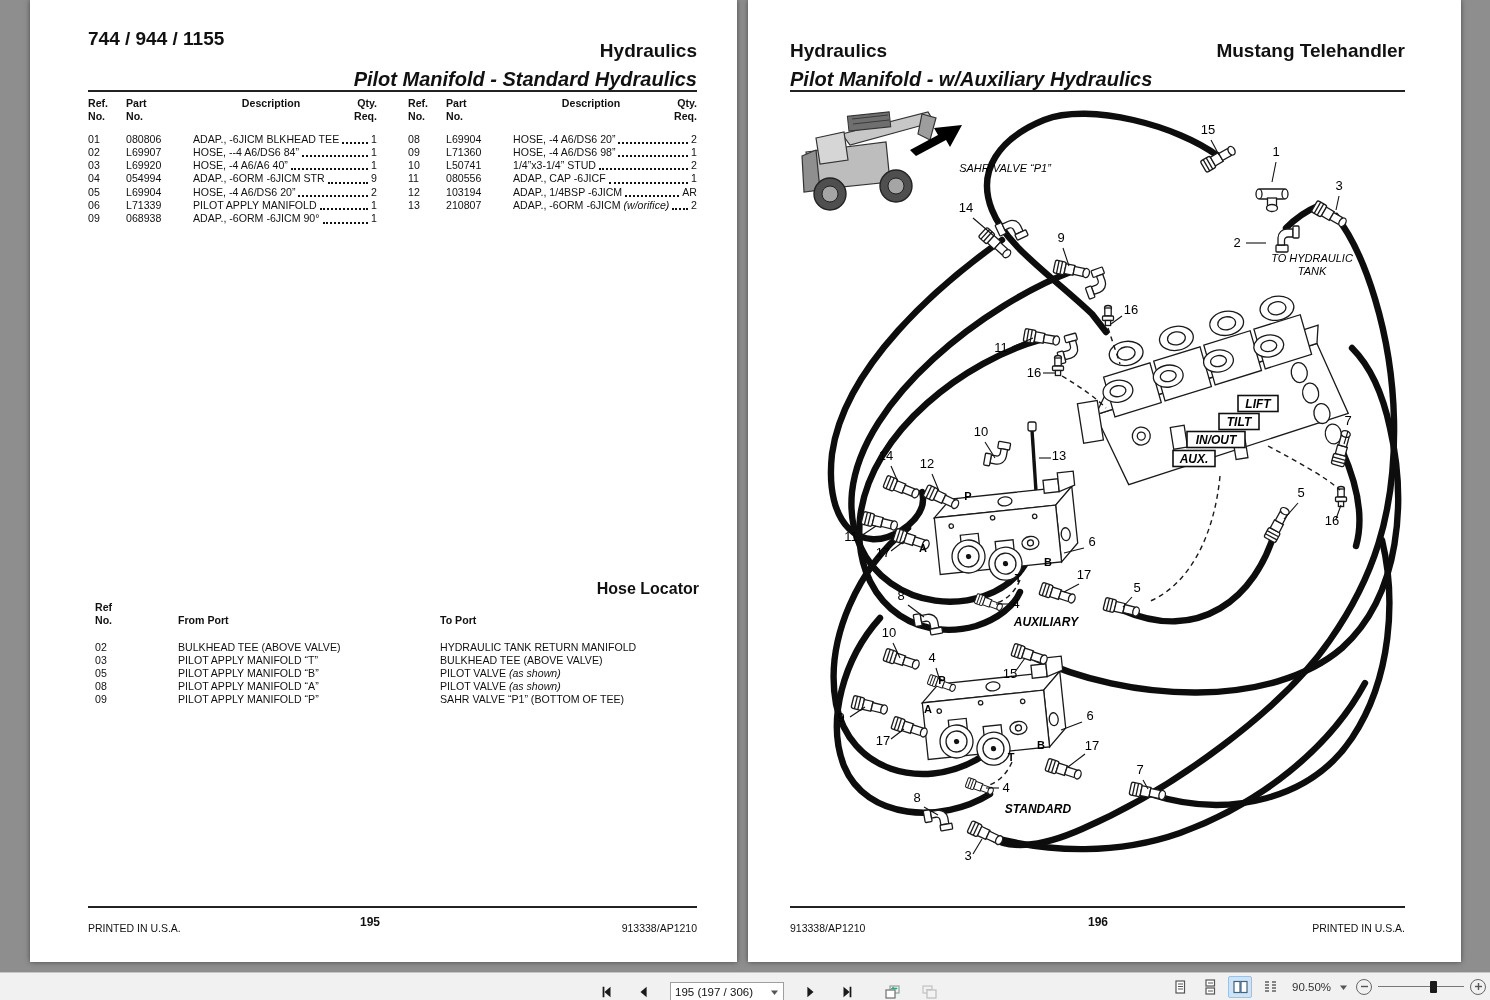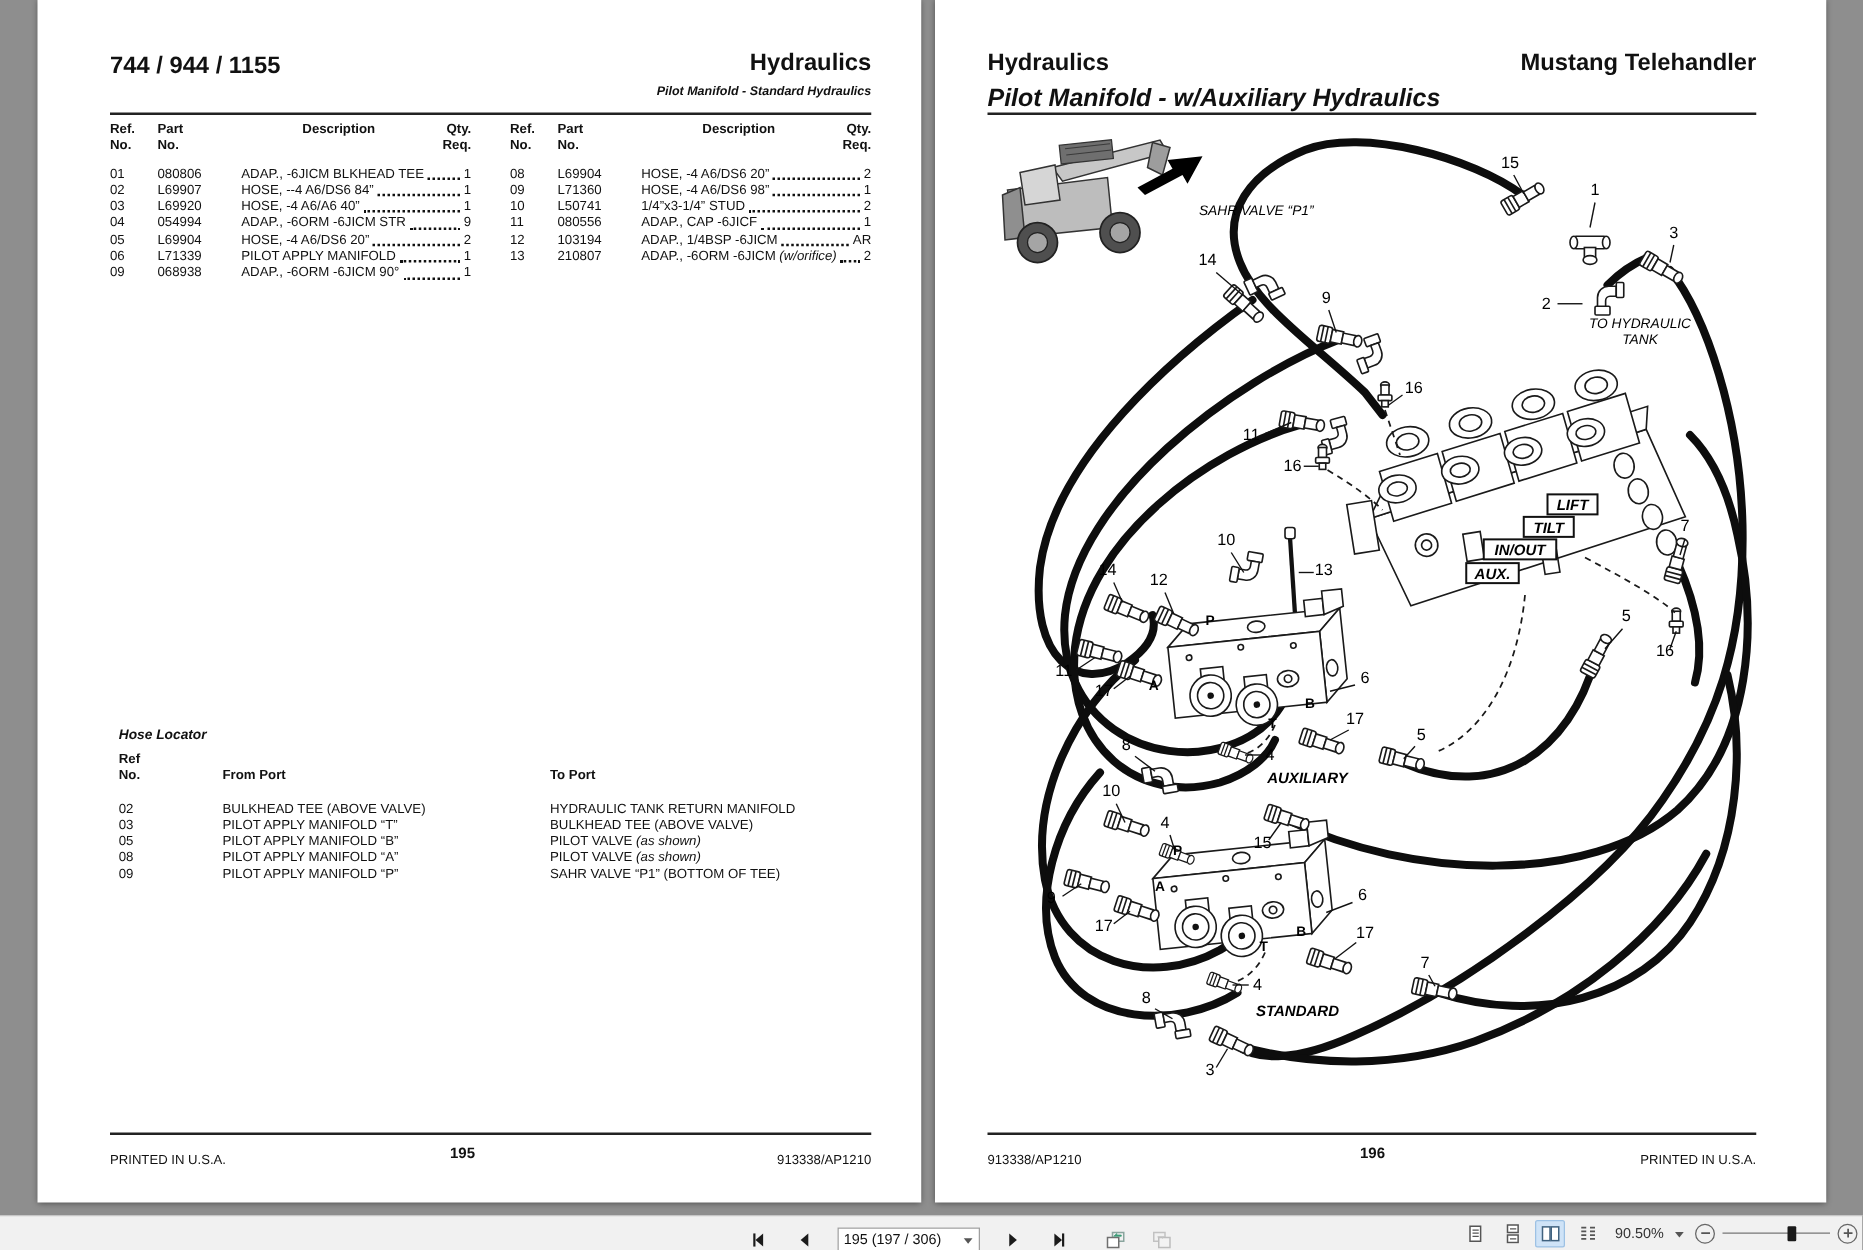--- a/index.html
+++ b/index.html
@@ -2,23 +2,23 @@
 <html><head>
 <meta charset="utf-8">
 <style>
   html,body{margin:0;padding:0}
   body{width:1490px;height:1000px;background:#8e8e8e;font-family:"Liberation Sans",sans-serif;position:relative;overflow:hidden;color:#111}
   .page{position:absolute;top:0;height:962px;background:#fff;box-shadow:0 0 5px rgba(0,0,0,.5)}
   .page.left{left:30px;width:707px}
   .page.right{left:748px;width:713px}
 
   
-  .models{position:absolute;left:58px;top:42px;font-size:19px;font-weight:bold}
+  .models{position:absolute;left:58px;top:28px;font-size:19px;font-weight:bold}
   .sec-l{position:absolute;right:40px;top:40px;font-size:19px;font-weight:bold}
-  .sub-l{position:absolute;right:40px;top:68px;font-size:10px;font-weight:bold;font-style:italic}
+  .sub-l{position:absolute;right:40px;top:68px;font-size:20px;font-weight:bold;font-style:italic}
   .rule-top{position:absolute;height:2px;background:#222}
   .page.left .rule-top{left:58px;width:609px;top:90px}
   .page.right .rule-top{left:42px;width:615px;top:90px}
   .sec-r{position:absolute;left:42px;top:40px;font-size:19px;font-weight:bold}
   .brand{position:absolute;right:56px;top:40px;font-size:19px;font-weight:bold}
   .sub-r{position:absolute;left:42px;top:68px;font-size:20px;font-weight:bold;font-style:italic}
 
   
   .pcol{position:absolute;width:289px;font-size:10.6px;line-height:13.3px}
   .pcol.c1{left:58px;top:97px}
@@ -28,21 +28,21 @@
   .phead .h-desc{flex:1;text-align:center}
   .phead .h-qty{width:28px;text-align:right}
   .prow{display:flex;align-items:flex-end}
   .c-ref{width:38px}.c-part{width:67px}
   .c-desc{white-space:nowrap}
   .dots{flex:1;border-bottom:2px dotted #111;margin:0 3px 2px 3px;min-width:6px}
   .c-qty{text-align:right;white-space:nowrap}
 
   
   .hloc{position:absolute;left:65px;top:582px;width:604px;font-size:10.6px;line-height:13.2px}
-  .hl-title{text-align:left;font-weight:bold;font-style:italic;font-size:11px;margin-bottom:6px}
+  .hl-title{text-align:right;font-weight:bold;font-size:16px;margin-bottom:6px}
   .hl-head{display:flex;font-weight:bold;white-space:pre-line;margin-bottom:13px}
   .hl-c1{width:83px}.hl-c2{width:262px}.hl-c3{flex:1}
   .hl-head .hl-c2,.hl-head .hl-c3{align-self:flex-end}
   .hrow{display:flex}
 
   
   .rule-bot{position:absolute;top:906px;height:2px;background:#222}
   .page.left .rule-bot{left:58px;width:609px}
   .page.right .rule-bot{left:42px;width:615px}
   .f-left{position:absolute;top:922px;font-size:10.5px}

